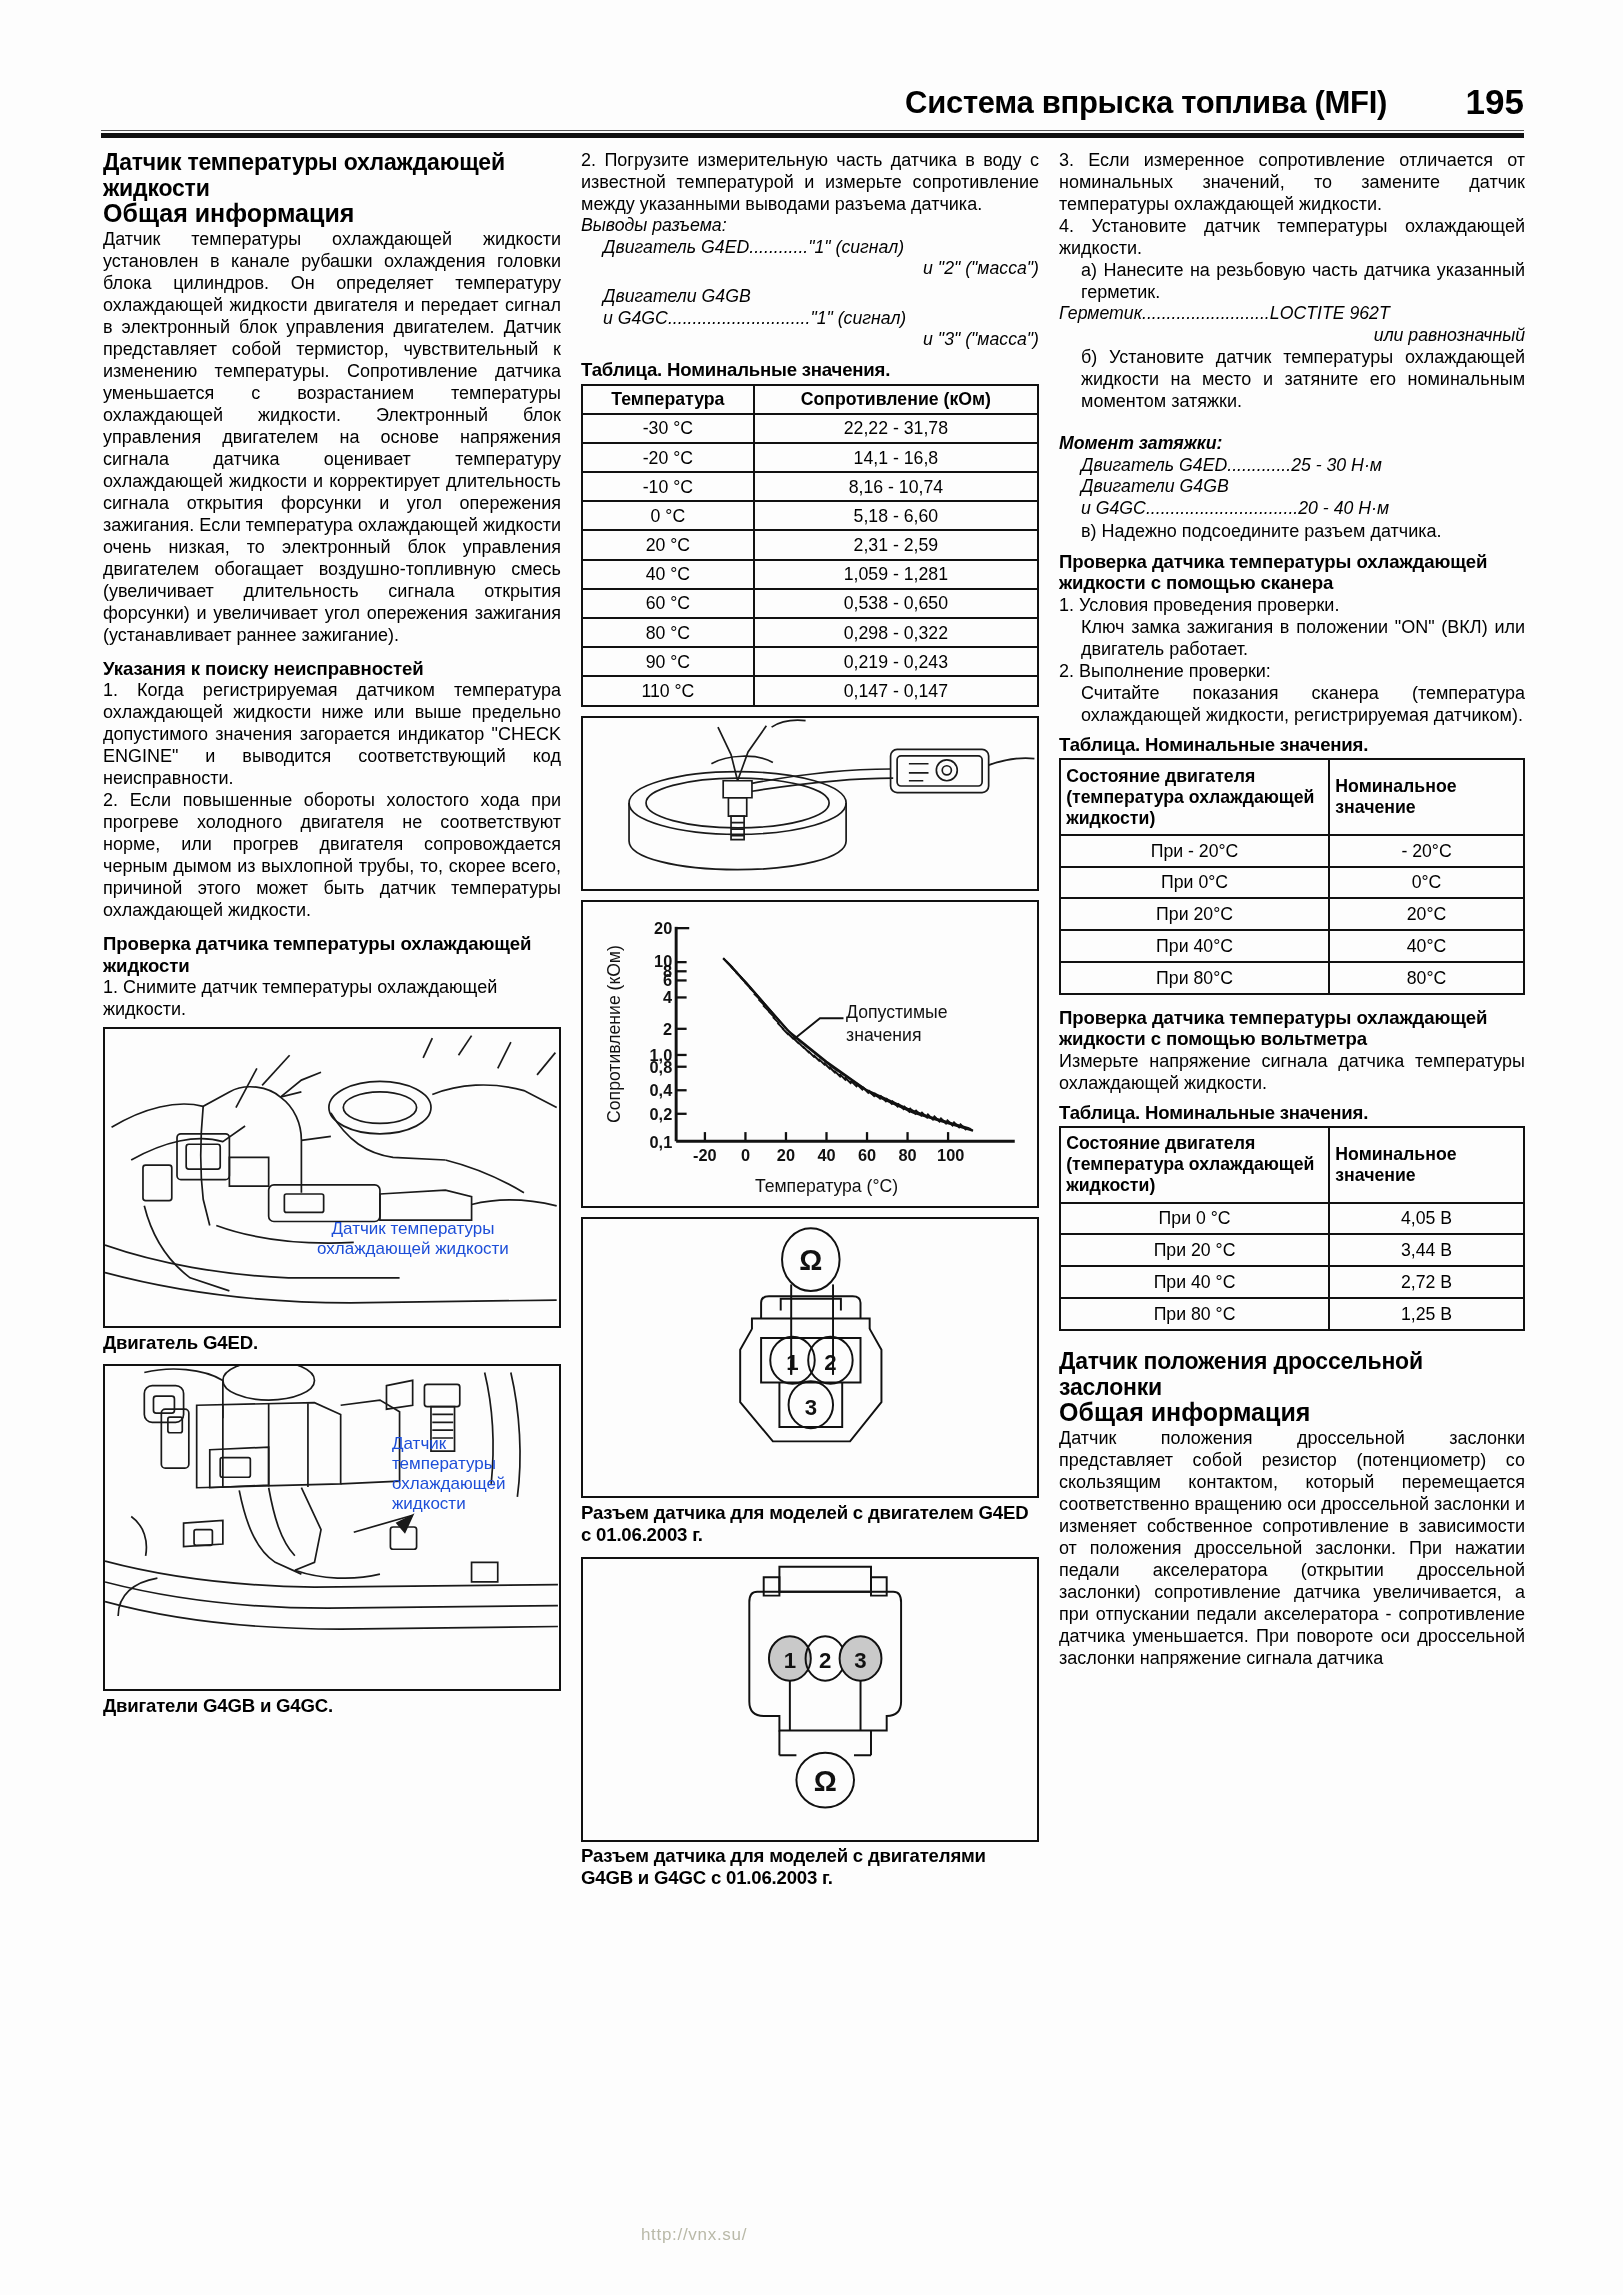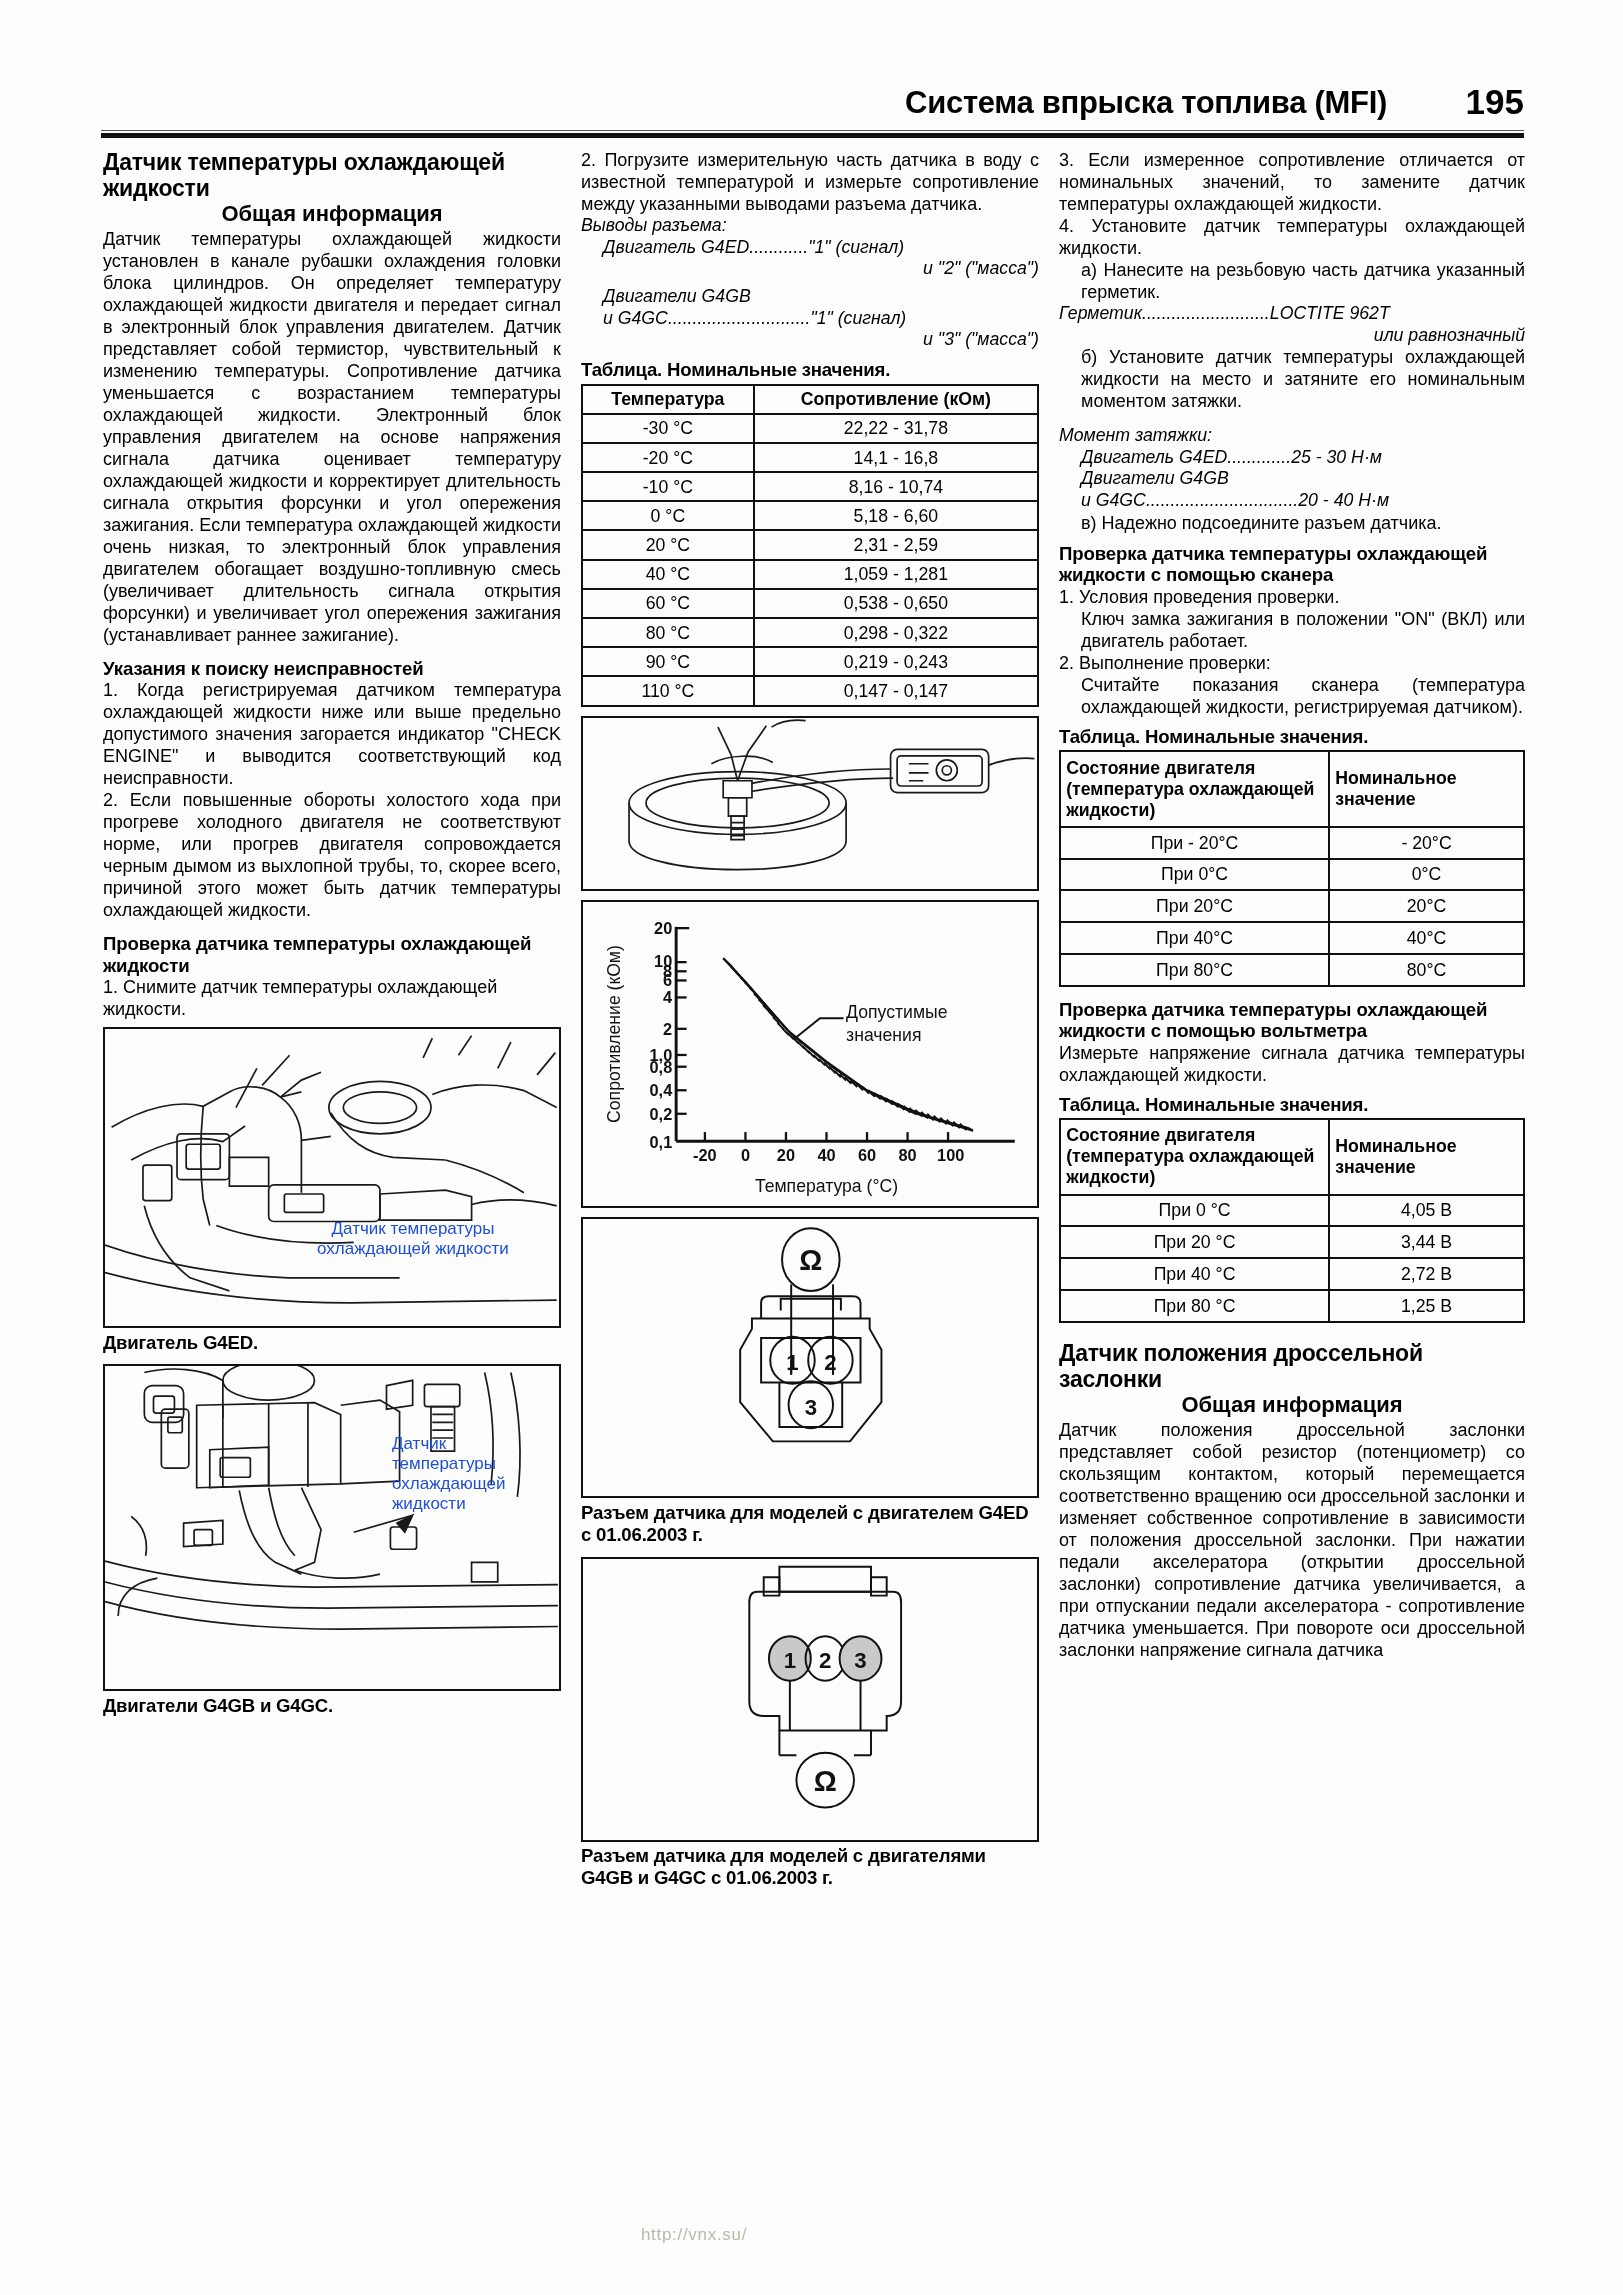--- a/index.html
+++ b/index.html
@@ -75,25 +75,24 @@
   .col3 { left: 1059px; width: 466px; }
 
   h1.sec {
     font-size: 23px;
     font-weight: bold;
     line-height: 26px;
     margin: 0 0 1.3px 0;
     letter-spacing: -0.2px;
   }
   h2.sub {
-    font-size: 22px;
+    font-size: 25px;
     font-weight: bold;
     line-height: 23.6px;
     margin: 0 0 2px 0;
-    text-align: center;
   }
   h3.bold-head {
     font-size: 18.6px;
     font-weight: bold;
     line-height: 21.6px;
     margin: 11.8px 0 0 0;
     letter-spacing: -0.1px;
   }
   h3.bold-head.tight { margin-top: 9.2px; }
   p.body {
@@ -547,21 +546,21 @@
     <p class="body">4. Установите датчик температуры охлаждающей жидкости.</p>
     <p class="body" style="padding-left:22px;">а) Нанесите на резьбовую часть датчика указанный герметик.</p>
 
     <p class="ital">
       <span>Герметик</span><span class="dotfill">..........................</span><span>LOCTITE 962T</span>
     </p>
     <p class="ital ital-right">или равнозначный</p>
 
     <p class="body" style="padding-left:22px;">б) Установите датчик температуры охлаждающей жидкости на место и затяните его номинальным моментом затяжки.</p>
 
-    <p class="ital" style="margin-top:13px;">Момент затяжки:</p>
+    <p class="ital" style="margin-top:21px;font-weight:bold;">Момент затяжки:</p>
     <p class="ital ital-ind">
       <span>Двигатель G4ED</span><span class="dotfill">.............</span><span>25 - 30 Н·м</span>
     </p>
     <p class="ital ital-ind">Двигатели G4GB</p>
     <p class="ital ital-ind">
       <span>и G4GC</span><span class="dotfill">...............................</span><span>20 - 40 Н·м</span>
     </p>
 
     <p class="body" style="padding-left:22px;">в) Надежно подсоедините разъем датчика.</p>
 

